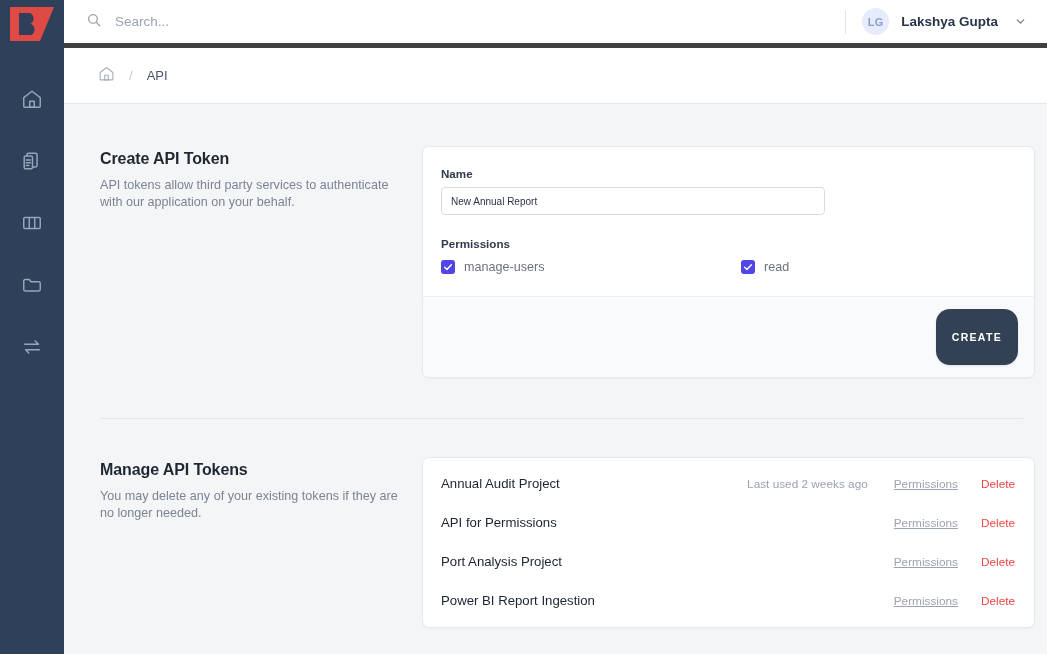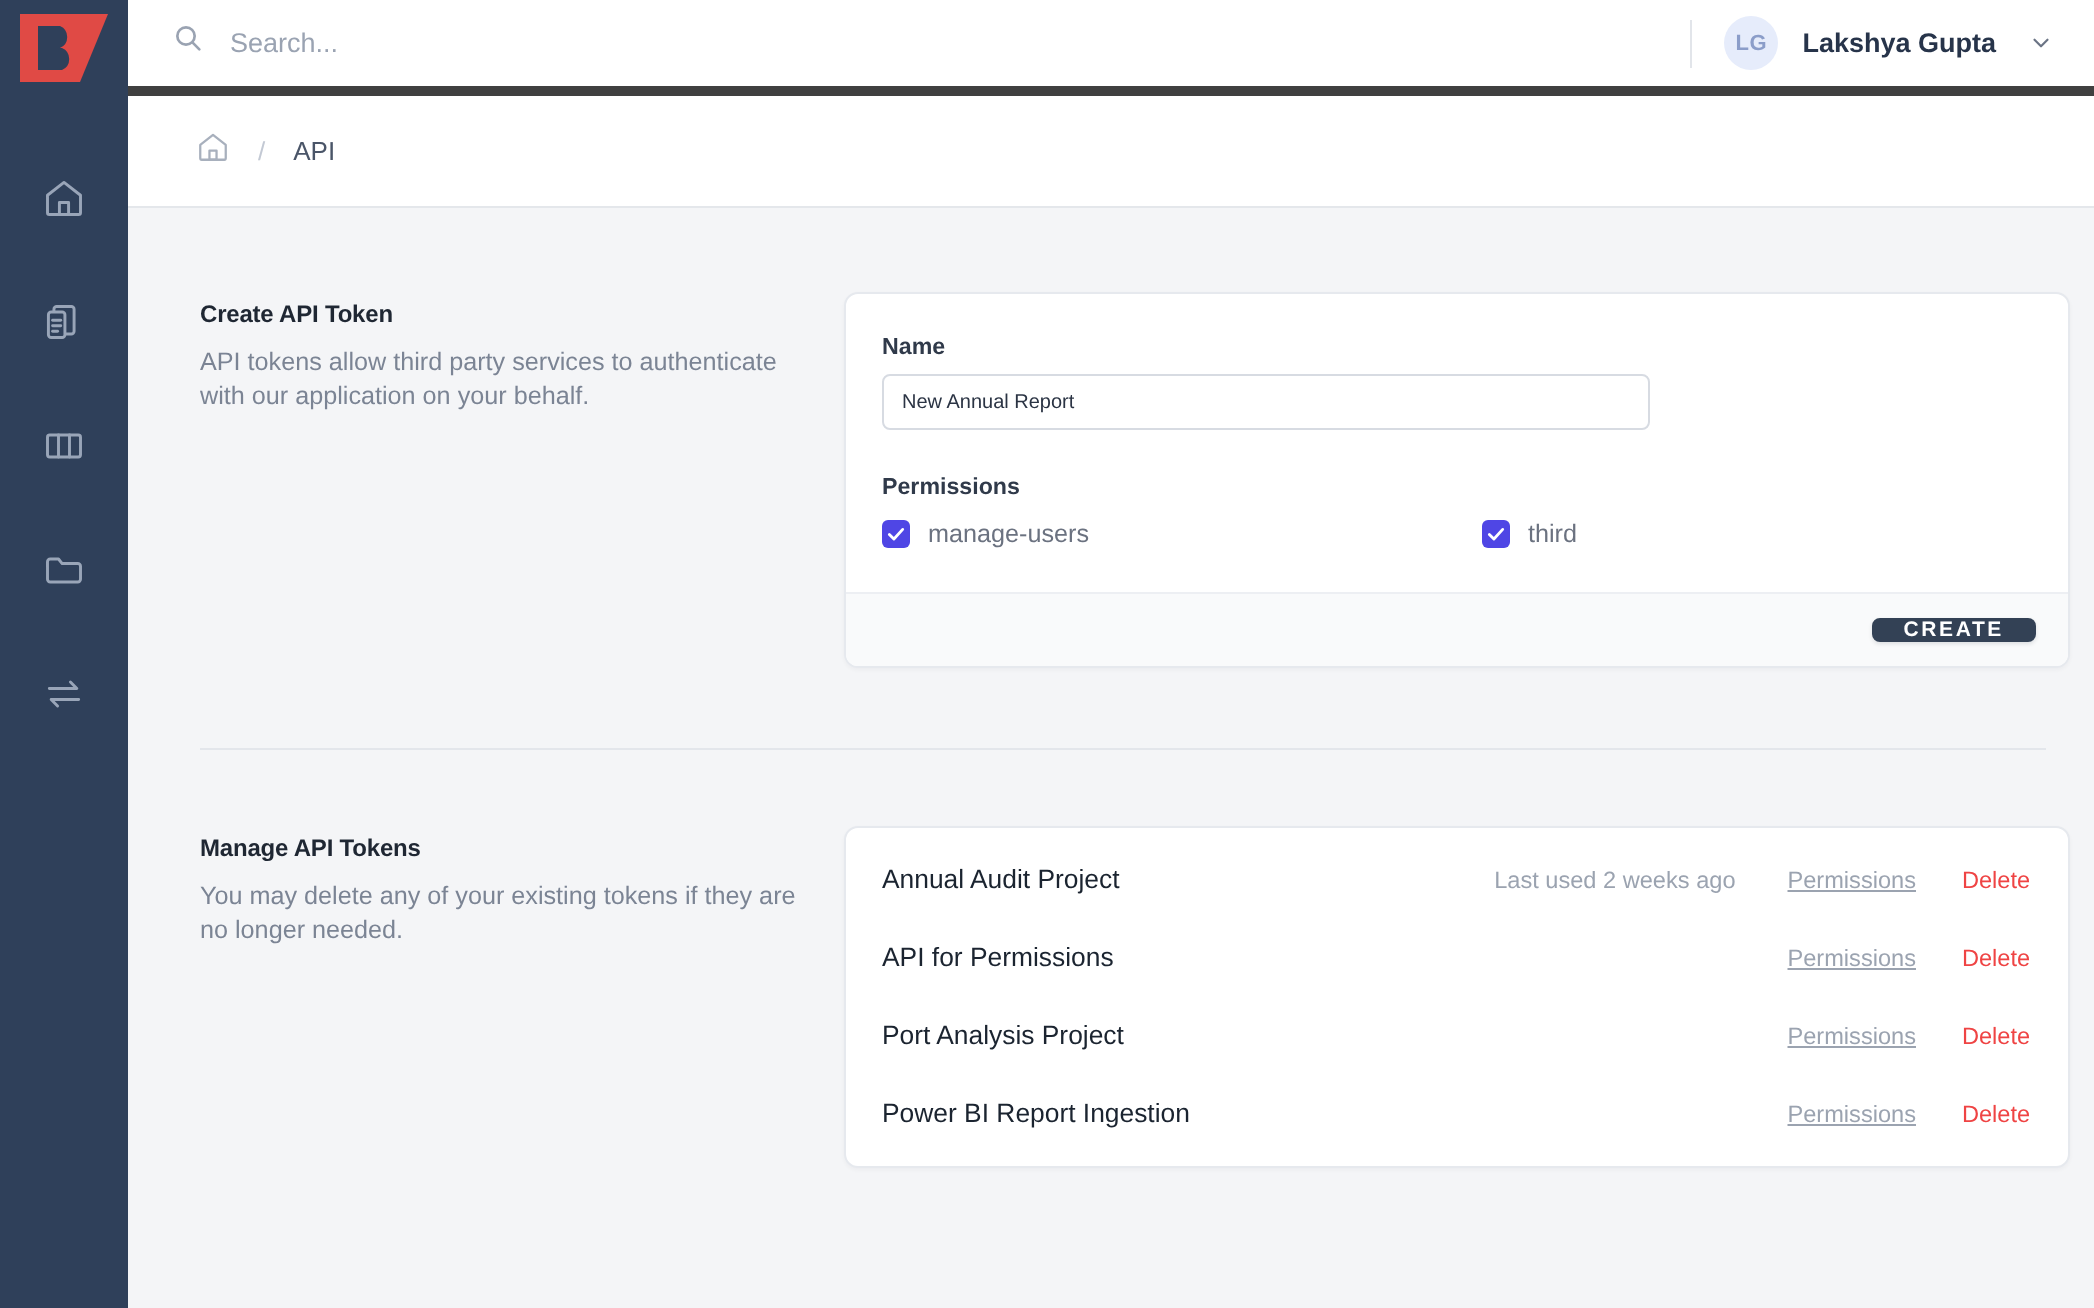--- a/index.html
+++ b/index.html
@@ -95,21 +95,21 @@
   .crumb-text { font-size: 13px; color: #4a5568; }
 
   .content {
     flex: 1;
     padding: 42px 12px 0 36px;
     overflow: hidden;
   }
 
   .section { display: flex; }
   .section-left { width: 322px; flex: 0 0 322px; padding-right: 20px; padding-top: 4px; }
-  .section-title { font-size: 12px; font-weight: bold; color: #1f2733; margin-bottom: 9px; letter-spacing: -0.1px; }
+  .section-title { font-size: 16px; font-weight: bold; color: #1f2733; margin-bottom: 9px; letter-spacing: -0.1px; }
   .section-desc { font-size: 12.6px; line-height: 1.32; color: #7b8494; max-width: 300px; }
   .section-right { flex: 1; max-width: 624px; }
 
   .card {
     background: #ffffff;
     border: 1px solid #e6e9ee;
     border-radius: 7px;
     box-shadow: 0 1px 2px rgba(16,24,40,0.04);
     overflow: hidden;
   }
@@ -150,25 +150,25 @@
     flex: 0 0 14px;
     cursor: pointer;
   }
   .checkbox svg { display:block; }
   .perm-text { font-size: 12.6px; color: #6b7280; }
 
   .btn-create {
     background: #334155;
     color: #ffffff;
     border: none;
-    border-radius: 4px;
+    border-radius: 14px;
     font-size: 10.5px;
     font-weight: bold;
     letter-spacing: 1.3px;
-    padding: 0 16px;
+    padding: 22px 16px;
     cursor: pointer;
     font-family: "Liberation Sans", sans-serif;
     box-shadow: 0 1px 2px rgba(16,24,40,0.12);
   }
 
   .divider-rule {
     height: 1px;
     background: #e3e6eb;
     margin: 40px 12px 0 0;
     max-width: 962px;
@@ -317,21 +317,21 @@
                   </span>
                   <span class="perm-text">manage-users</span>
                 </div>
 
                 <div class="perm-item">
                   <span class="checkbox" style="background: rgb(79, 70, 229);">
                     <svg width="10" height="10" viewBox="0 0 24 24" fill="none" stroke="#ffffff" stroke-width="3.4" stroke-linecap="round" stroke-linejoin="round">
                       <polyline points="4 12.5 9.5 18 20 6.5"></polyline>
                     </svg>
                   </span>
-                  <span class="perm-text">third</span>
+                  <span class="perm-text">read</span>
                 </div>
 
               </div>
             </div>
             <div class="card-footer">
               <button class="btn-create" style="background: rgb(51, 65, 85);">CREATE</button>
             </div>
           </div>
         </div>
       </section>

